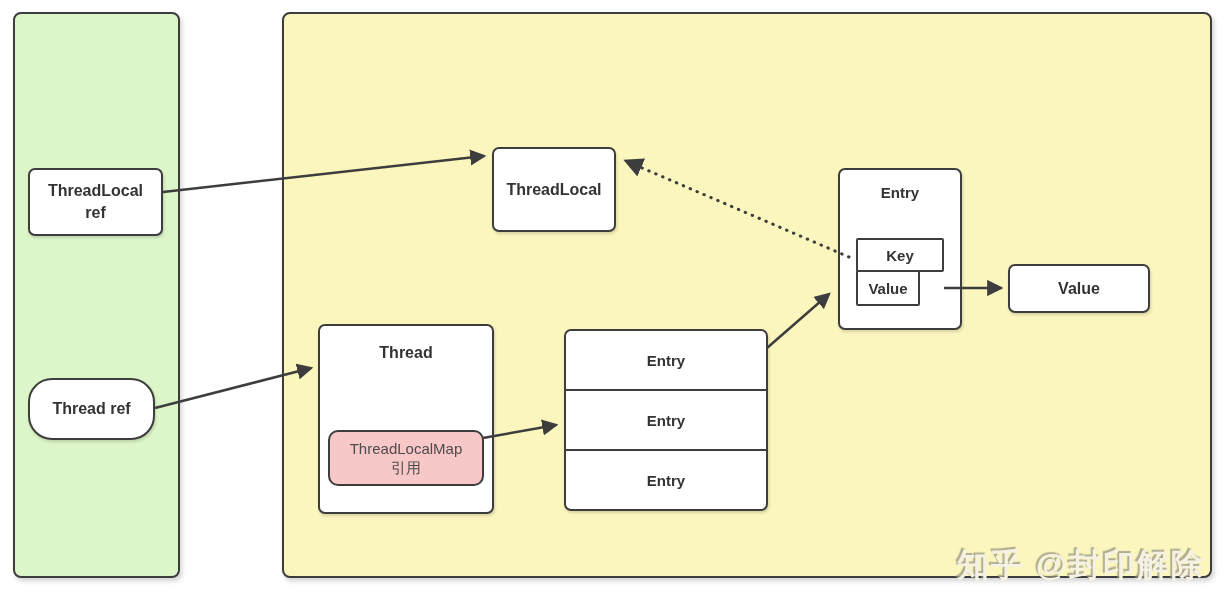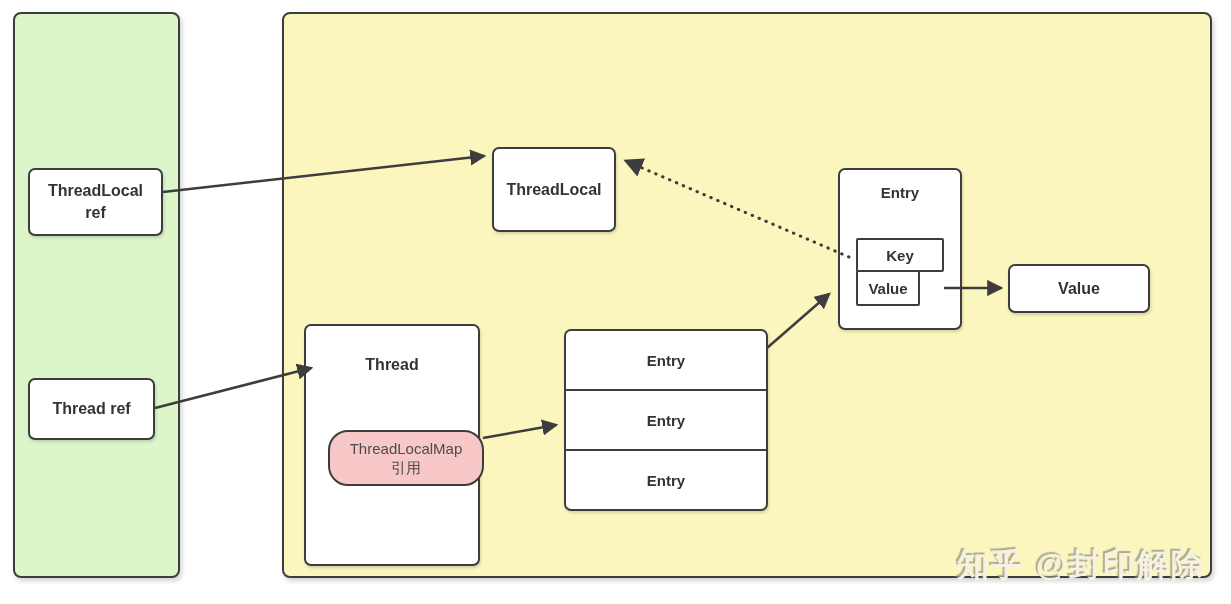--- a/index.html
+++ b/index.html
@@ -41,32 +41,32 @@
     justify-content: center;
     text-align: center;
     font-weight: bold;
     font-size: 15px;
     line-height: 1.35;
     box-shadow: 1px 2px 3px rgba(0,0,0,0.15);
     z-index: 2;
   }
 
   .tl-ref-node   { left: 28px;  top: 160px; width: 135px; height: 68px; padding: 0 14px; font-size: 16px; margin-top: 8px; }
-  .t-ref-node    { left: 28px;  top: 378px; width: 127px; height: 62px; font-size: 16px; }
+  .t-ref-node    { left: 28px;  top: 378px; width: 127px; height: 62px; font-size: 16px; border-radius: 24px; }
   .tl-node       { left: 492px; top: 110px; width: 124px; height: 85px; font-size: 16px; margin-top: 37px; }
 
-  .thread-node   { left: 304px; top: 324px; width: 176px; height: 242px;
-                   align-items: flex-start; padding-top: 28px; font-size: 16px; }
+  .thread-node   { left: 318px; top: 324px; width: 176px; height: 190px;
+                   align-items: flex-start; padding-top: 16px; font-size: 16px; }
 
   .tlmap-node {
     position: absolute;
     left: 328px; top: 430px; width: 156px; height: 56px;
     background: var(--map-ref-bg, #f8c7c7);
     border: 2px solid var(--border, #3d3d3d);
-    border-radius: 20px;
+    border-radius: 10px;
     display: flex; flex-direction: column;
     align-items: center; justify-content: center;
     font-size: 15px; line-height: 1.3;
     color: var(--map-ref-text, #4c4c4c);
     z-index: 3;
   }
 
   .entry-table {
     position: absolute;
     left: 564px; top: 329px; width: 204px; height: 182px;

